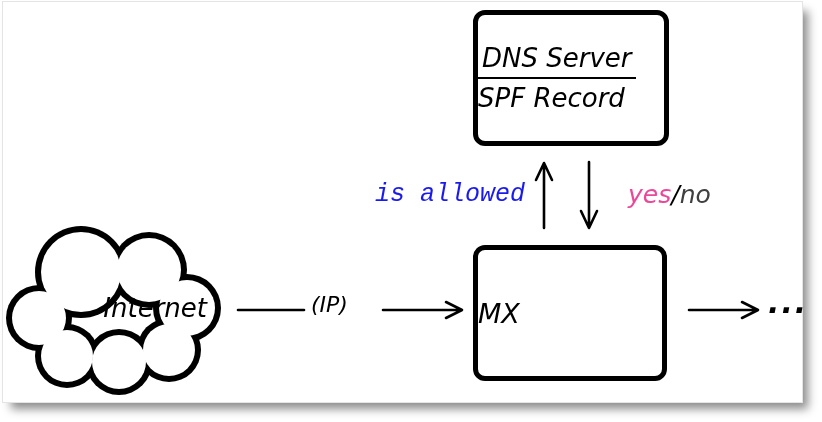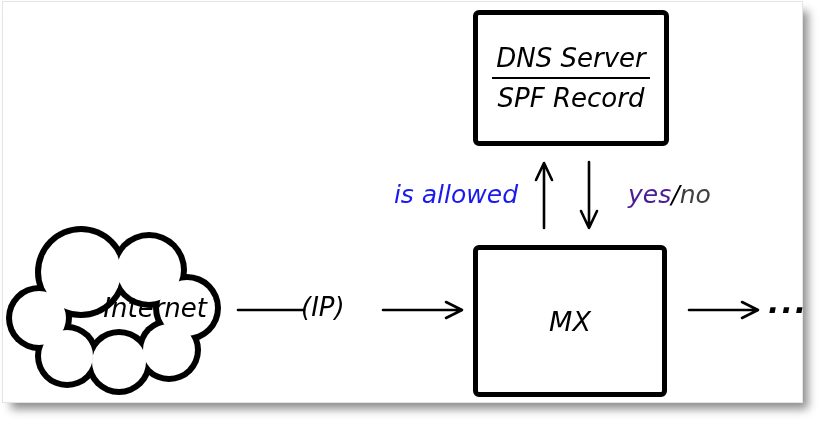--- a/index.html
+++ b/index.html
@@ -36,70 +36,71 @@
     white-space: nowrap;
     line-height: 1.1;
   }
   .box {
     position: absolute;
     border: 5px solid #000000;
     background: #ffffff;
     box-sizing: border-box;
     display: flex;
     flex-direction: column;
-    align-items: center;
+    align-items: flex-start;
     justify-content: center;
     font-style: italic;
-    border-radius: 6px;
+    border-radius: 12px;
   }
   .dns-box {
     left: 470px;
     top: 8px;
     width: 196px;
     height: 136px;
     font-size: 26px;
   }
   .dns-line1 {
     border-bottom: 2.5px solid #000000;
     padding: 0 4px 4px 4px;
     margin-bottom: 4px;
   }
   .mx-box {
     left: 470px;
     top: 243px;
     width: 194px;
-    height: 152px;
+    height: 136px;
     font-size: 27px;
   }
   .cloud-label {
     left: 28px;
     top: 292px;
     width: 176px;
     text-align: right;
     font-size: 26px;
   }
   .ip-label {
-    left: 298px;
+    left: 308px;
     top: 291px;
-    font-size: 26px;
+    font-size: 22px;
   }
   .allowed-label {
     left: 372px;
     top: 179px;
     width: 143px;
     text-align: right;
     font-size: 25px;
     color: #1a1aee;
+    font-family: Liberation Mono, monospace;
   }
   .yesno-label {
     left: 625px;
     top: 179px;
     font-size: 25px;
   }
-  .yes-text  { color: #4c1d95; }
+  .yes-text  { color: #ec4899; }
   .slash-text{ color: #000000; }
   .no-text   { color: #404040; }
   .ellipsis-label {
     left: 765px;
     top: 284px;
     font-size: 30px;
     font-weight: bold;
     letter-spacing: 2px;
   }
 </style>

